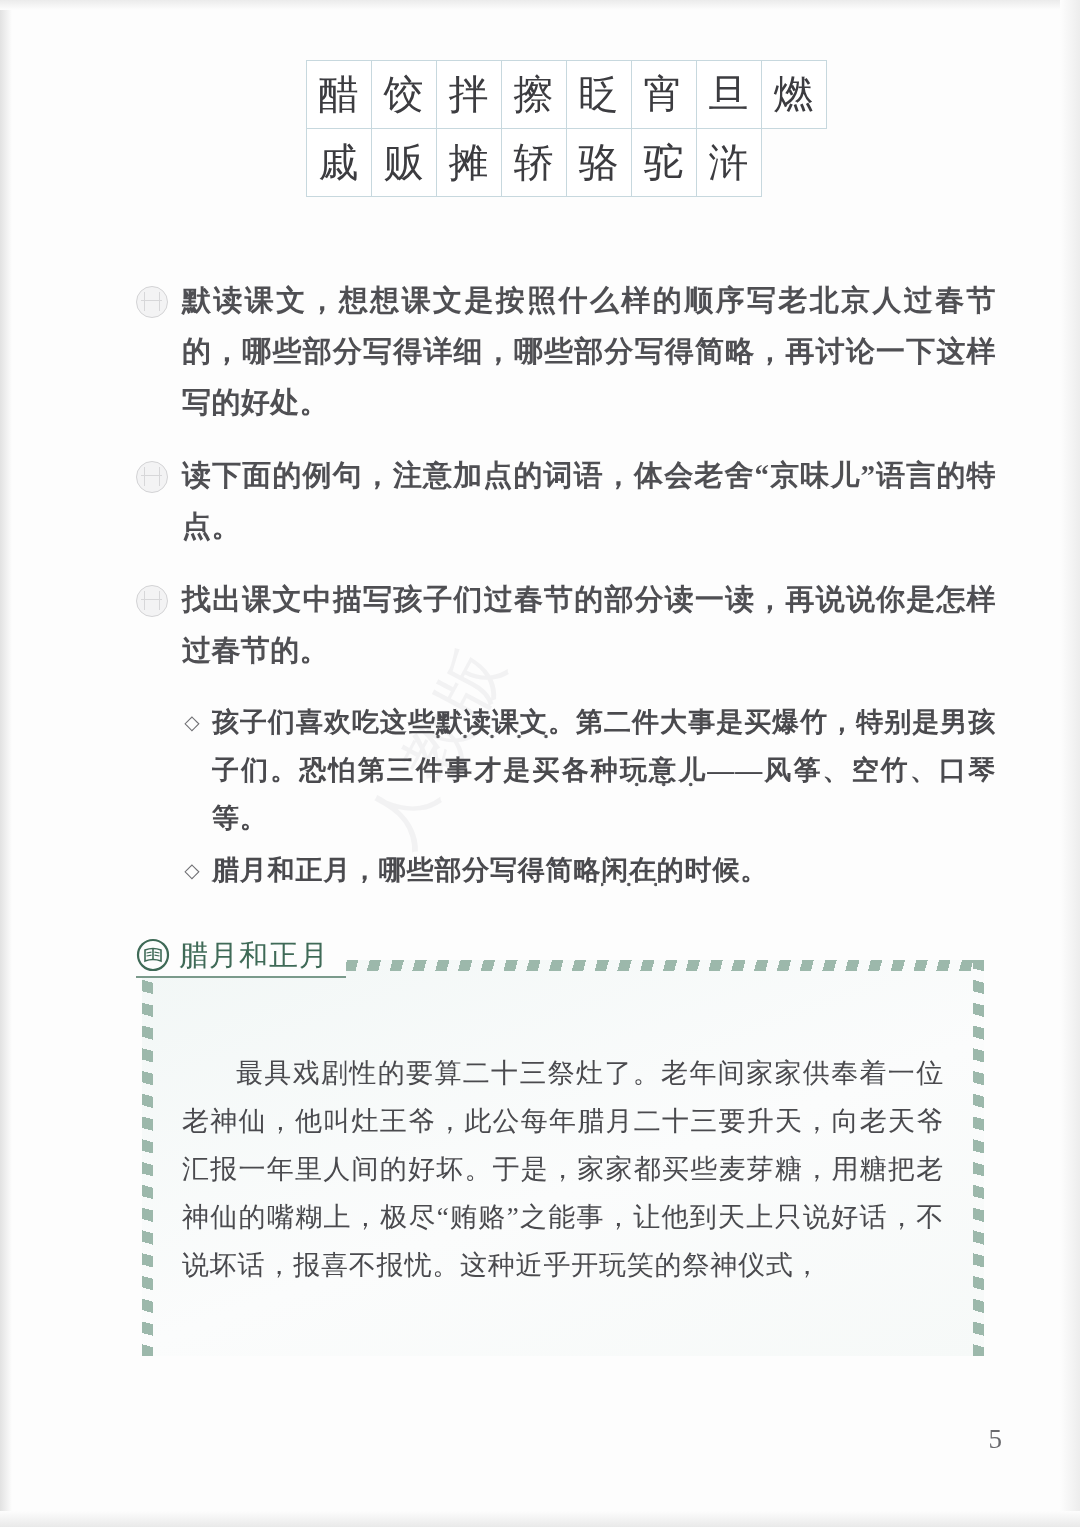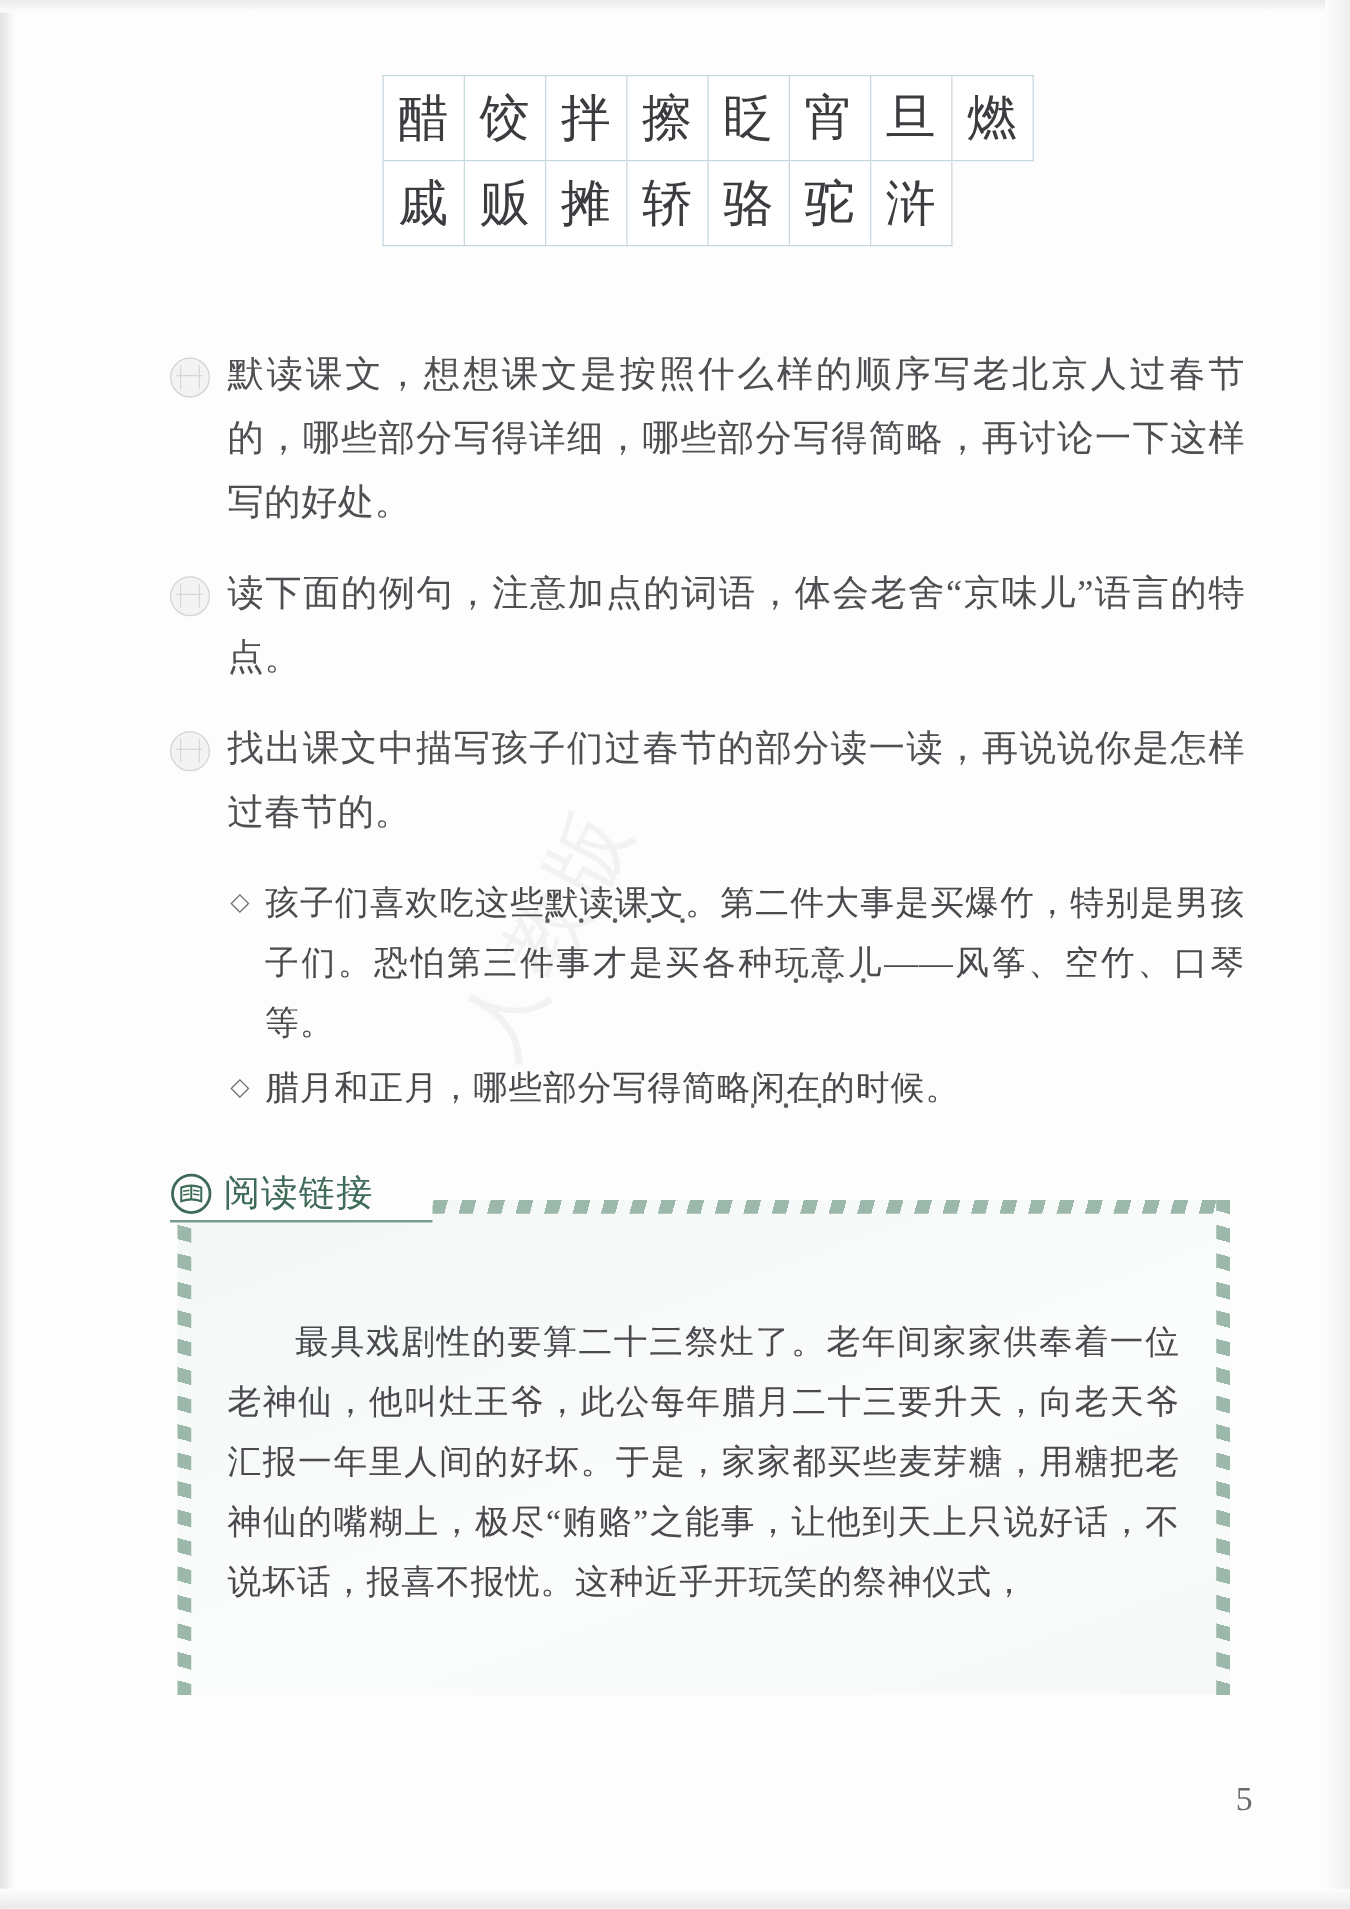--- a/index.html
+++ b/index.html
@@ -82,20 +82,21 @@
     padding: 0;
   }
   .char-grid td.empty {
     border: none;
     background: transparent;
   }
 
   
   .exercises {
     margin-top: 78px;
+    font-weight: bold;
   }
   .ex-item {
     display: flex;
     align-items: flex-start;
     margin-bottom: 22px;
   }
   .ex-bullet {
     width: 30px;
     height: 30px;
     flex: 0 0 30px;
@@ -350,21 +351,21 @@
           <svg width="34" height="34" viewBox="0 0 34 34">
             <circle cx="17" cy="17" r="15" fill="none" stroke="#3f6a57" stroke-width="2.2"></circle>
             <path d="M9 12 Q17 9 25 12 L25 23 Q17 20 9 23 Z" fill="none" stroke="#3f6a57" stroke-width="1.6"></path>
             <line x1="17" y1="10.5" x2="17" y2="21.8" stroke="#3f6a57" stroke-width="1.6"></line>
             <line x1="10.5" y1="15" x2="15.5" y2="14.2" stroke="#3f6a57" stroke-width="1.2"></line>
             <line x1="10.5" y1="18" x2="15.5" y2="17.2" stroke="#3f6a57" stroke-width="1.2"></line>
             <line x1="18.5" y1="14.2" x2="23.5" y2="15" stroke="#3f6a57" stroke-width="1.2"></line>
             <line x1="18.5" y1="17.2" x2="23.5" y2="18" stroke="#3f6a57" stroke-width="1.2"></line>
           </svg>
         </span>
-        <span class="rl-title">阅读链接</span>
+        <span class="rl-title">腊月和正月</span>
       </div>
 
       <div class="rl-box">
         <span class="rl-border-t"></span>
 
         <span class="rl-border-l"></span>
         <span class="rl-border-r"></span>
         <p class="rl-text">最具戏剧性的要算二十三祭灶了。老年间家家供奉着一位老神仙，他叫灶王爷，此公每年腊月二十三要升天，向老天爷汇报一年里人间的好坏。于是，家家都买些麦芽糖，用糖把老神仙的嘴糊上，极尽“贿赂”之能事，让他到天上只说好话，不说坏话，报喜不报忧。这种近乎开玩笑的祭神仪式，</p>
       </div>
     </div>

